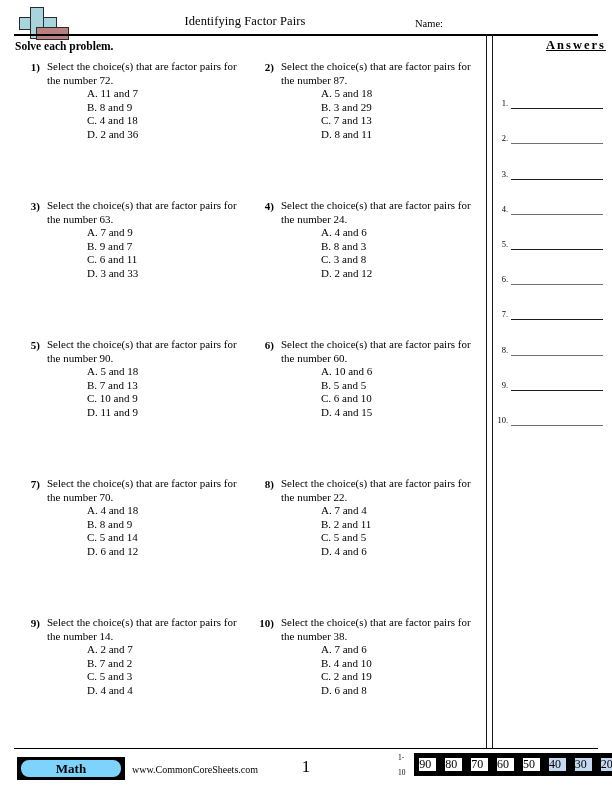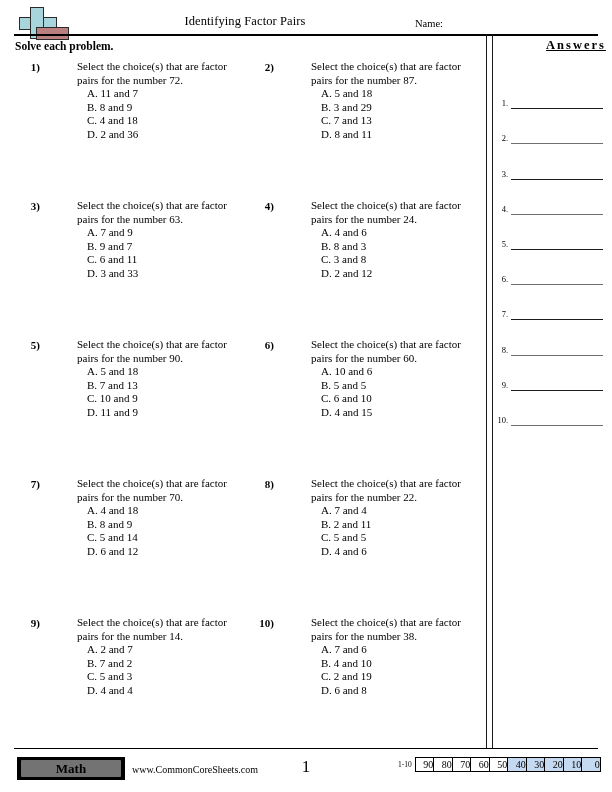--- a/index.html
+++ b/index.html
@@ -103,21 +103,21 @@
     font-size: 11px;
     font-weight: bold;
     line-height: 13.6px;
     padding-top: 0.5px;
   }
   .pbody {
     flex: 1 1 auto;
     font-size: 11px;
     line-height: 13.6px;
   }
-  .pquestion { white-space: normal; margin-left: 30px; }
+  .pquestion { white-space: normal; }
   .pchoice   { white-space: nowrap; margin-left: 40px; }
 
   
   #answers {
     position: absolute;
     left: 492px; top: 38px;
     width: 120px;
   }
   #answers-title {
     width: 108px;
@@ -164,22 +164,22 @@
   #subject-badge {
     position: absolute;
     left: 17px; top: 757px;
     width: 108px; height: 23px;
     background: #000000;
   }
   #subject-badge-inner {
     position: absolute;
     left: 4px; top: 3px;
     width: 100px; height: 17px;
-    background: #737373;
-    border-radius: 1px;
+    background: #7dd3fc;
+    border-radius: 8px;
     text-align: center;
     line-height: 17px;
     font-size: 13px;
     font-weight: bold;
   }
   #site-url {
     position: absolute;
     left: 132px; top: 764px;
     font-size: 10px;
     text-align: center;
@@ -199,25 +199,25 @@
     height: 15px;
   }
   #scale-label {
     font-size: 7.5px;
     padding-right: 4px;
     line-height: 15px;
   }
   .scale-box {
     width: 17.5px;
     height: 13px;
-    border: 1px solid #000000;
+    border: 5px solid #000000;
     margin-left: -1px;
-    font-size: 10px;
+    font-size: 12px;
     line-height: 13px;
-    text-align: right;
+    text-align: left;
     background: #ffffff;
   }
   .scale-box.hl { background: #c5d9f1; }
 </style>
 </head>
 <body>
 
 <div id="header">
   <div id="logo">
     <div class="logo-bar logo-h"></div>

